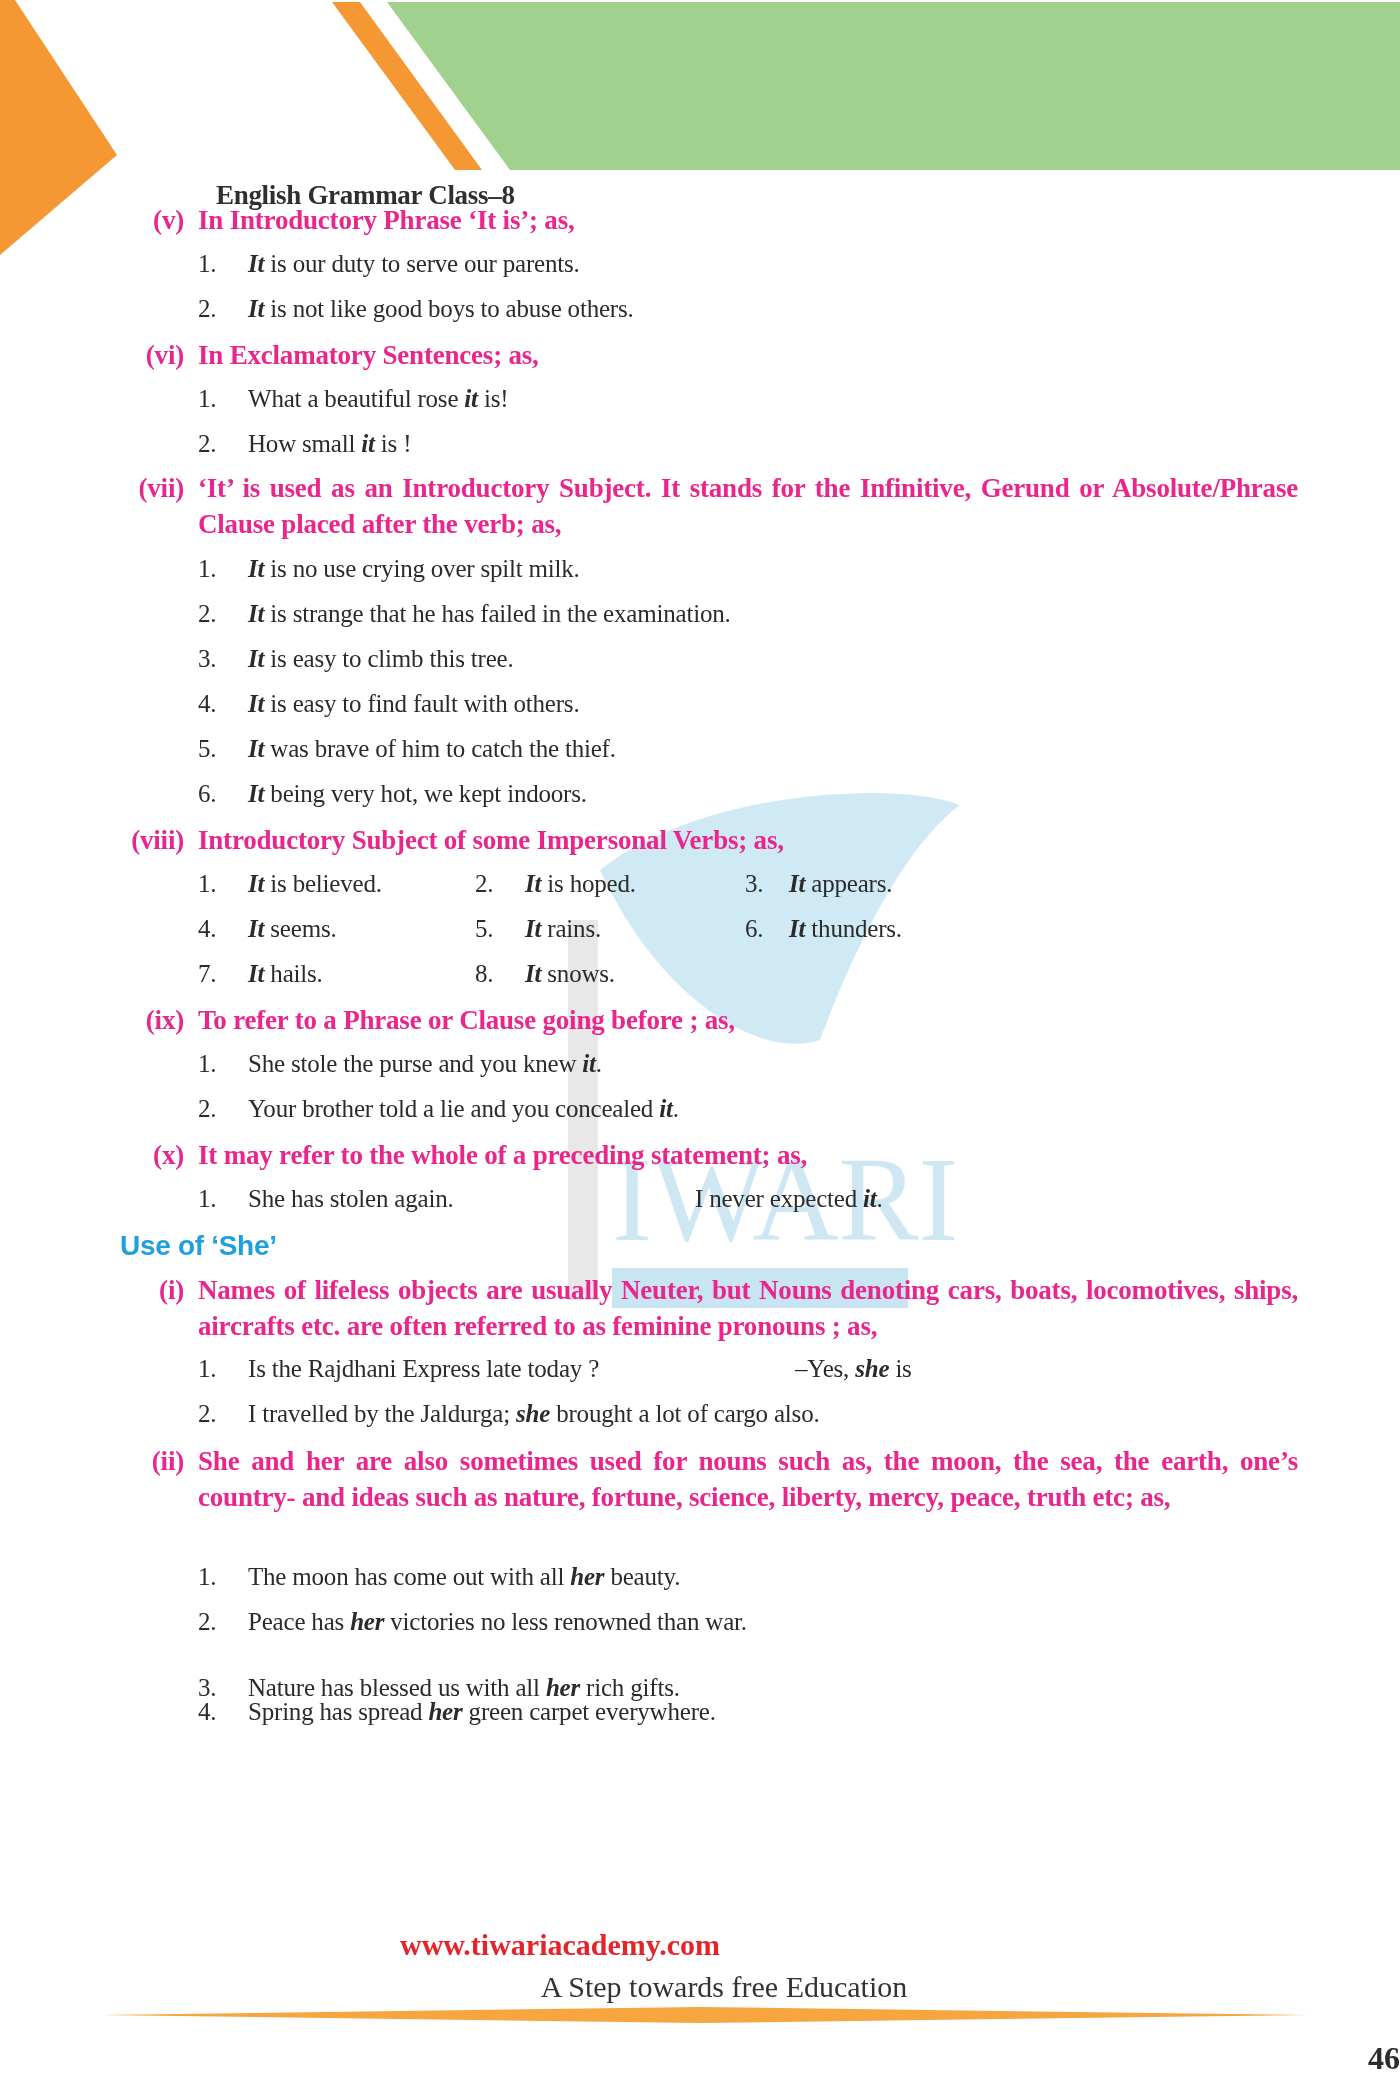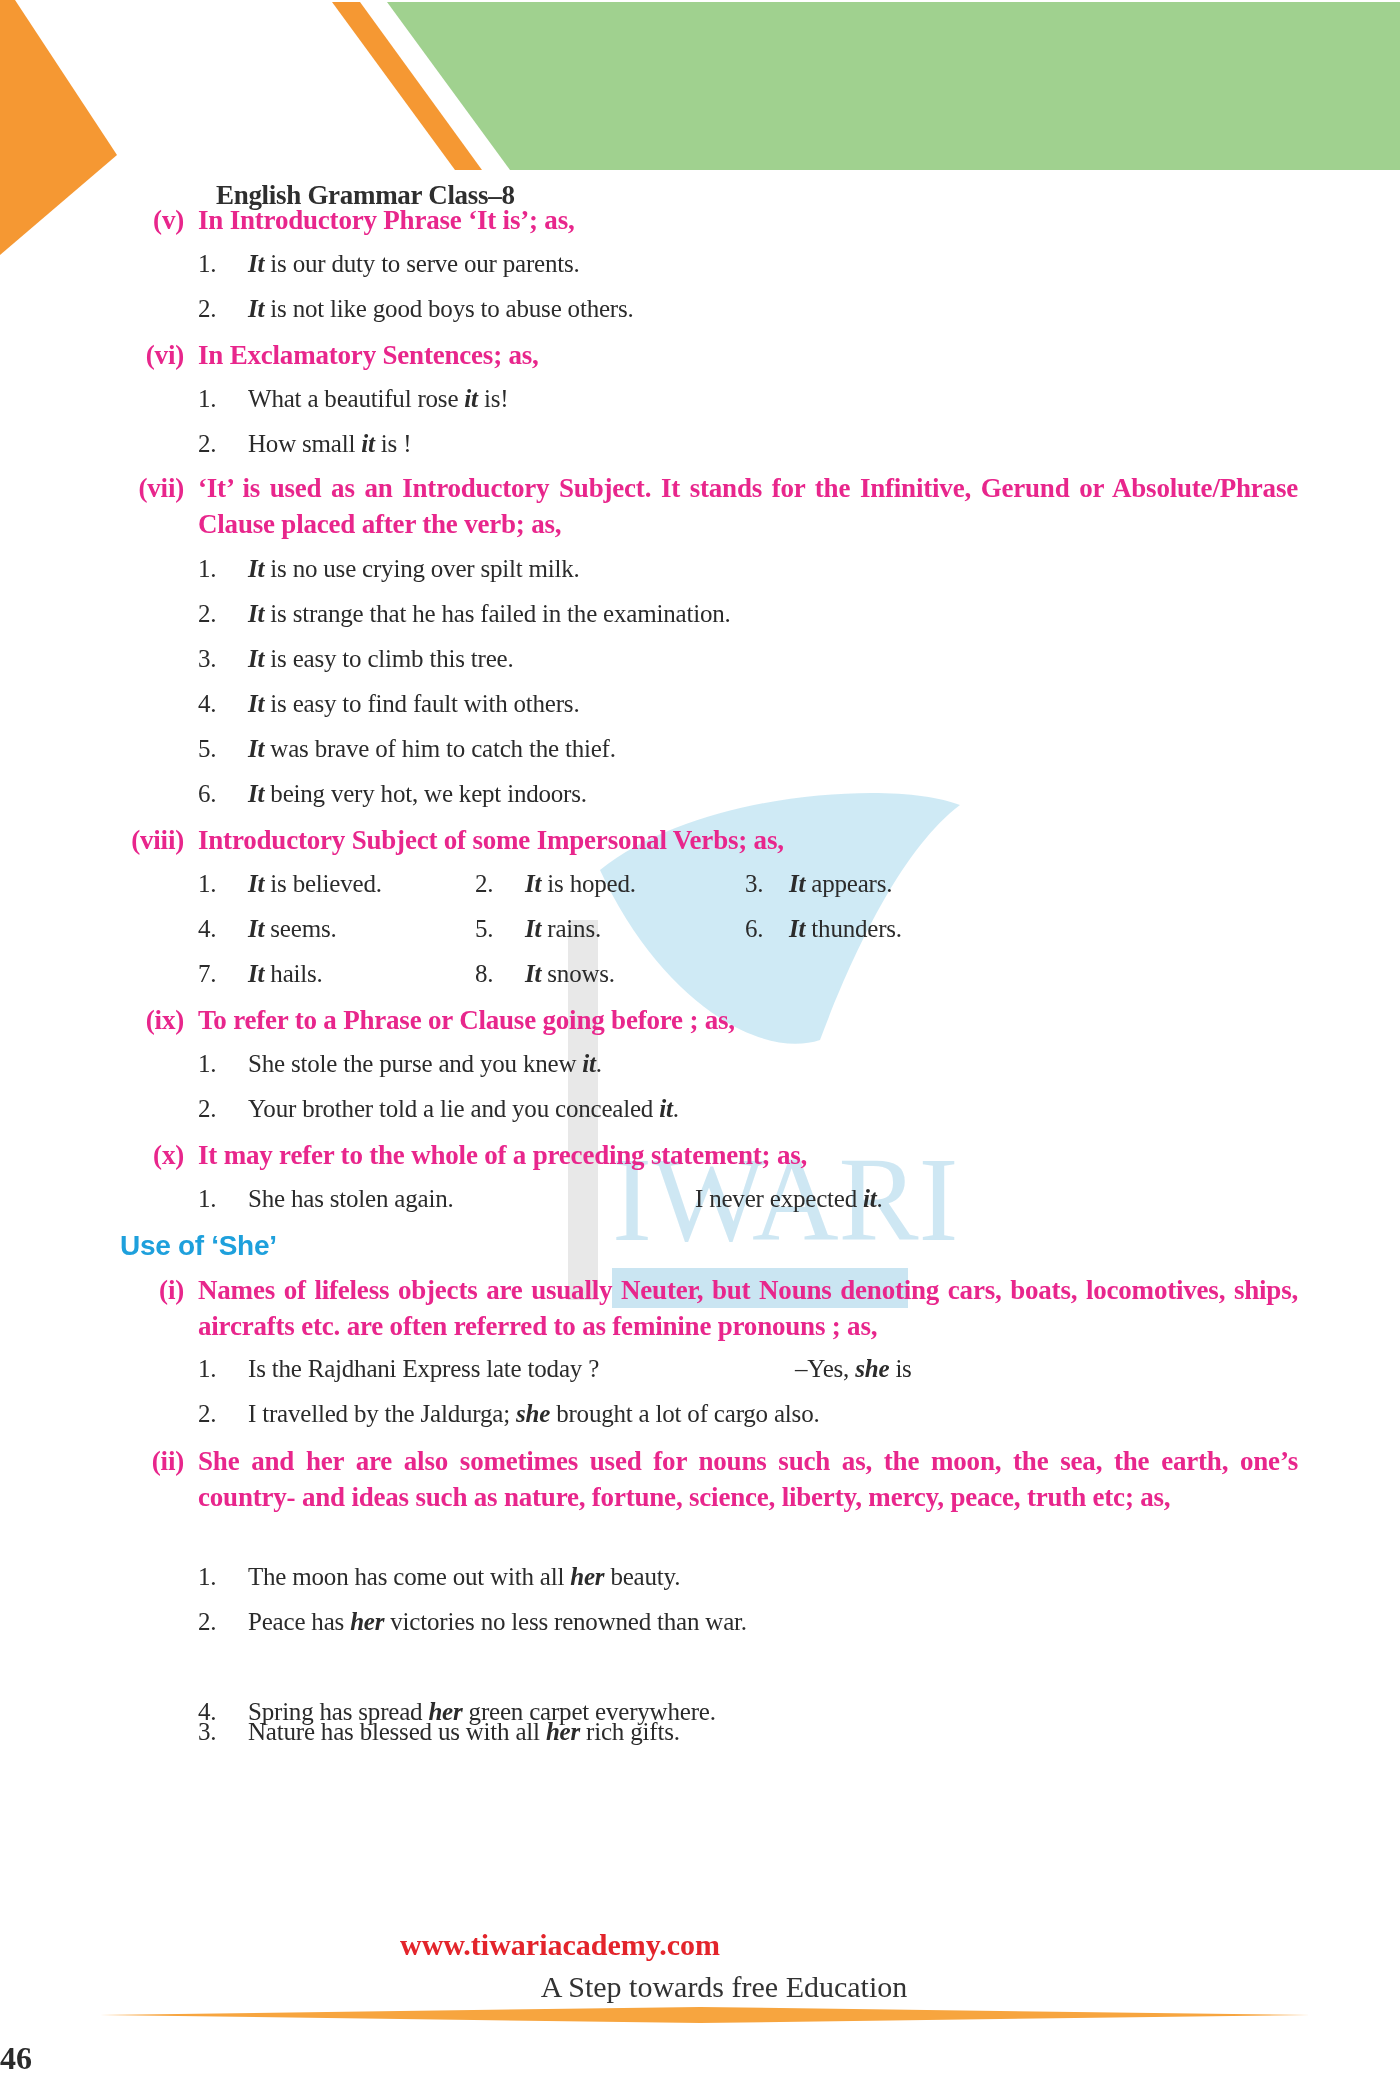--- a/index.html
+++ b/index.html
@@ -15,21 +15,21 @@
   .hwrap { position: absolute; left: 198px; }
   .item { font-size: 25px; color: #2b2b2b; letter-spacing: -0.2px; }
   .item .n { display: inline-block; width: 50px; }
   .em { font-style: italic; font-weight: bold; }
   .justify { white-space: normal; text-align: justify; text-align-last: left; width: 1100px; line-height: 36px; }
   .section-title { position: absolute; left: 120px; top: 1230px; color: #1ea0dc; font-family: "Liberation Sans", sans-serif;
                    font-weight: bold; font-size: 28px; letter-spacing: -0.3px; }
   .footer-url { position: absolute; left: 0; width: 1120px; text-align: center; top: 1928px; color: #e3242b; font-weight: bold; font-size: 30px; }
   .footer-tag { position: absolute; left: 0; width: 1400px; text-align: center; top: 1970px; color: #333; font-size: 30px; padding-left: 24px; }
   .footer-line { position: absolute; left: 100px; top: 1985px; }
-  .page-num { position: absolute; left: 0; width: 1400px; text-align: left; top: 2040px; font-size: 32px; font-weight: bold; color: #2b2b2b; }
+  .page-num { position: absolute; left: 0; width: 1400px; text-align: right; top: 2040px; font-size: 32px; font-weight: bold; color: #2b2b2b; }
 </style>
 </head>
 <body>
 
 <svg class="deco" width="1400" height="260" viewBox="0 0 1400 260">
   <polygon points="0,0 15,0 117,155 0,255" fill="#f59833"></polygon>
   <polygon points="332,2 360,2 482,170 455,170" fill="#f59833"></polygon>
   <polygon points="387,2 1400,2 1400,170 510,170" fill="#a0d18f"></polygon>
 </svg>
 
@@ -103,21 +103,21 @@
 <div class="line item" style="left:198px; top:1355px"><span class="n">1.</span><span>Is the Rajdhani Express late today ?</span></div>
 <div class="line item" style="left:795px; top:1355px"><span>–Yes, </span><span class="em">she</span><span> is</span></div>
 <div class="line item" style="left:198px; top:1400px"><span class="n">2.</span><span>I travelled by the Jaldurga; </span><span class="em">she</span><span> brought a lot of cargo also.</span></div>
 
 <div class="hwrap heading line justify" style="top:1443px">
   <span class="num">(ii)</span>
   <span>She and her are also sometimes used for nouns such as, the moon, the sea, the earth, one’s country- and ideas such as nature, fortune, science, liberty, mercy, peace, truth etc; as,</span>
 </div>
 <div class="line item" style="left:198px; top:1563px"><span class="n">1.</span><span>The moon has come out with all </span><span class="em">her</span><span> beauty.</span></div>
 <div class="line item" style="left:198px; top:1608px"><span class="n">2.</span><span>Peace has </span><span class="em">her</span><span> victories no less renowned than war.</span></div>
-<div class="line item" style="left:198px; top:1718px"><span class="n">3.</span><span>Nature has blessed us with all </span><span class="em">her</span><span> rich gifts.</span></div>
+<div class="line item" style="left:198px; top:1674px"><span class="n">3.</span><span>Nature has blessed us with all </span><span class="em">her</span><span> rich gifts.</span></div>
 <div class="line item" style="left:198px; top:1698px"><span class="n">4.</span><span>Spring has spread </span><span class="em">her</span><span> green carpet everywhere.</span></div>
 
 <div class="footer-url">www.tiwariacademy.com</div>
 <div class="footer-tag">A Step towards free Education</div>
 <svg class="footer-line" width="1210" height="50" viewBox="0 0 1210 50">
   <polygon points="0,30 600,22 1210,30 600,38" fill="#f7a53f"></polygon>
 </svg>
 <div class="page-num">46</div>
 
 </body></html>

